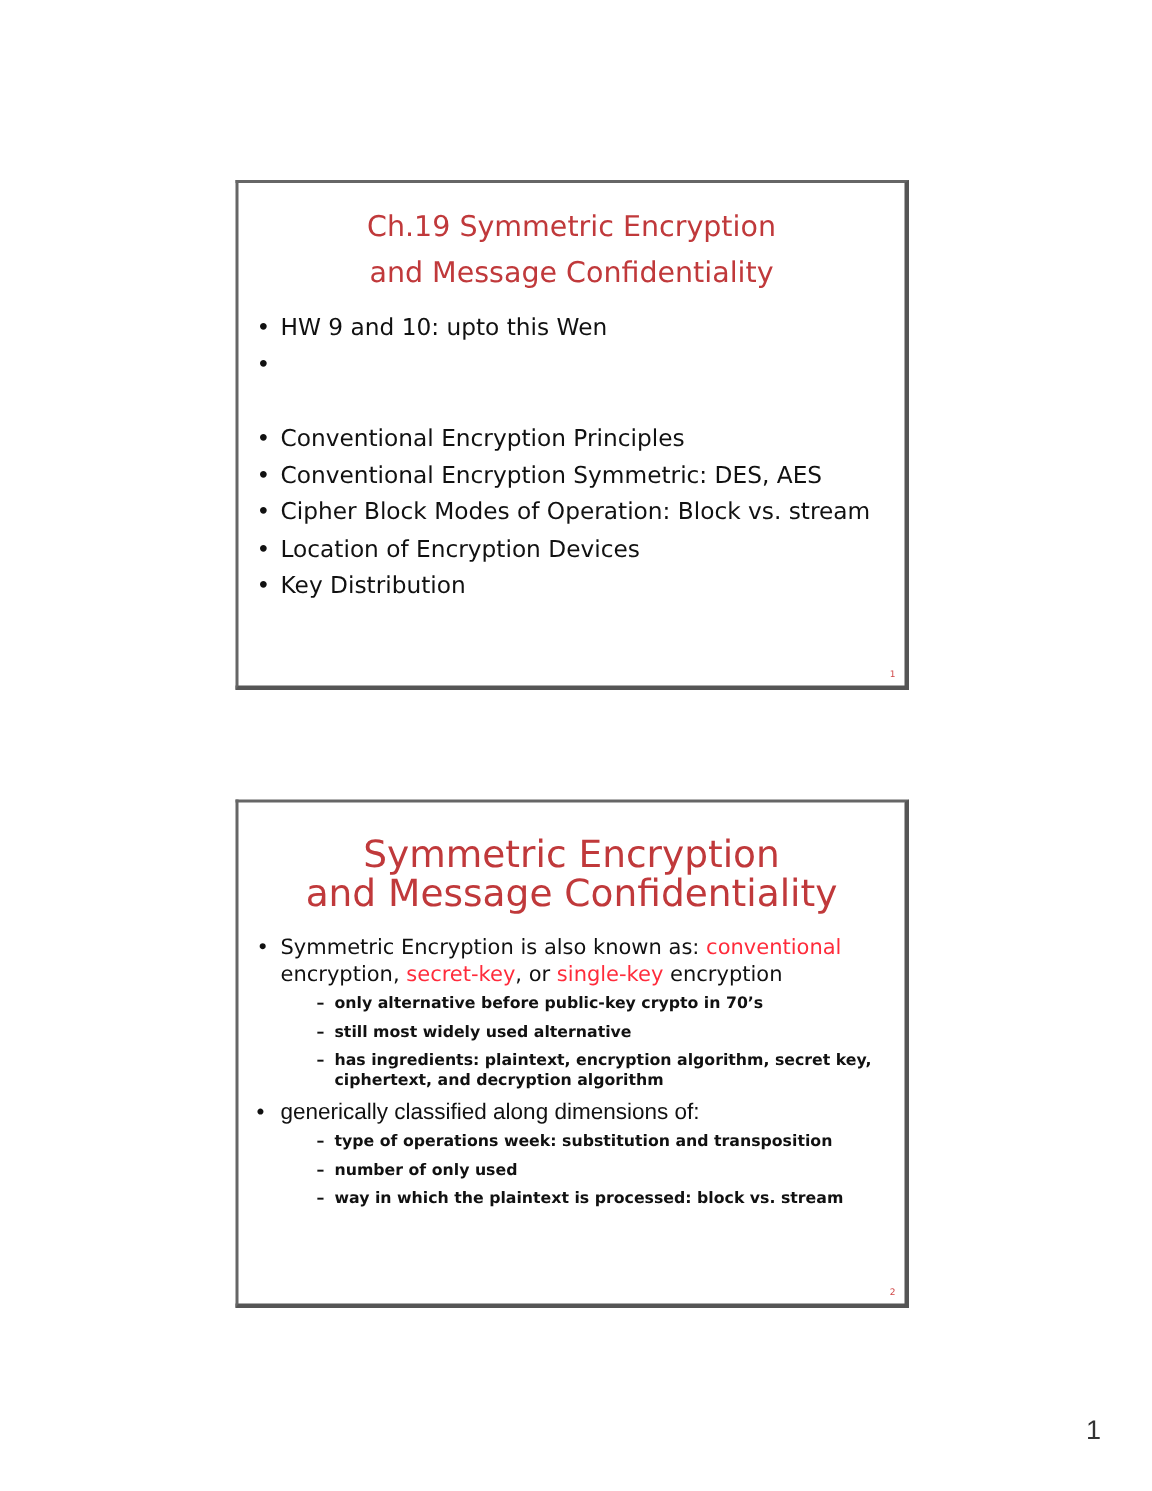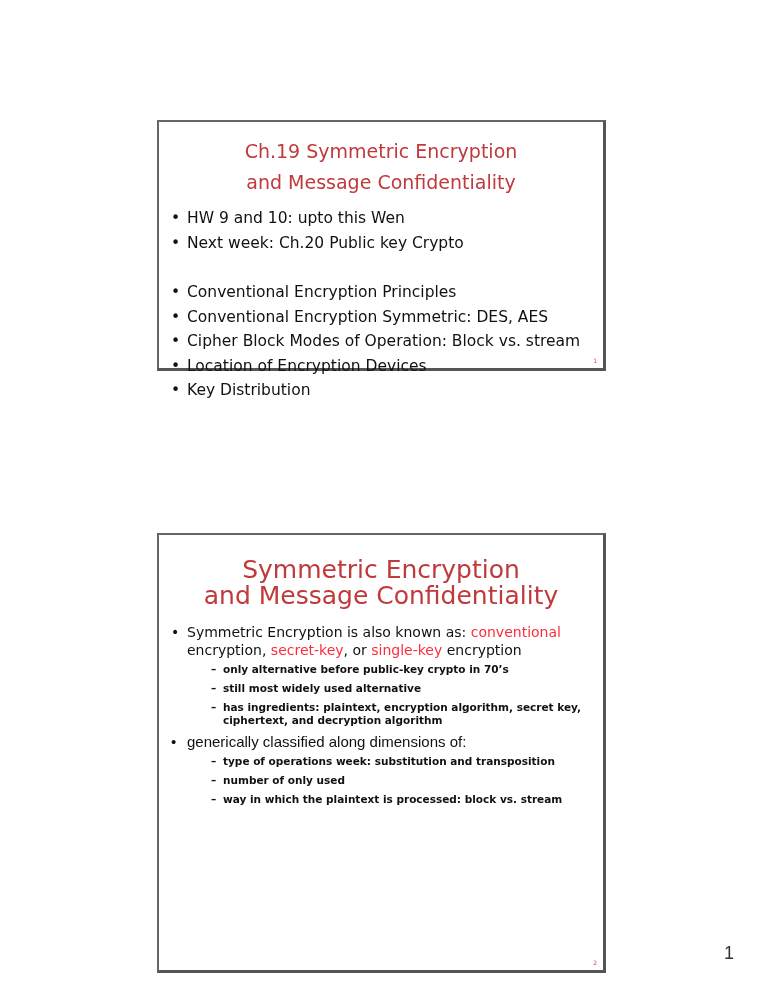--- a/index.html
+++ b/index.html
@@ -2,22 +2,22 @@
 <html><head>
   <meta charset="utf-8">
   <style>
     html, body { margin: 0; padding: 0; background: #ffffff; }
     body { width: 768px; height: 994px; position: relative; overflow: hidden;
            font-family: "DejaVu Sans", sans-serif; color: #111; }
     .slide { position: absolute; left: 157px; width: 449px; background: #fff;
              border-top: 2px solid #666; border-left: 2px solid #666;
              border-right: 3px solid #555; border-bottom: 3px solid #555;
              box-sizing: border-box; }
-    #slide1 { top: 120px; height: 251px; }
-    #slide2 { top: 533px; height: 440px; text-decoration: underline; }
+    #slide1 { top: 120px; height: 340px; }
+    #slide2 { top: 533px; height: 339px; text-decoration: underline; }
     .title { color: #c0393b; text-align: center; font-family: "DejaVu Sans", sans-serif; }
     #slide1 .title { position: absolute; left: 0; right: 0; top: 14px; font-size: 19px; line-height: 31px; }
     #slide2 .title { position: absolute; left: 0; right: 0; top: 22px; font-size: 25px; line-height: 26px; }
     .bullets { position: absolute; left: 8px; right: 4px; margin: 0; padding: 0; list-style: none; }
     .bullet { position: relative; padding-left: 20px; font-size: 15.5px; line-height: 24.5px; white-space: nowrap; }
     .bullet .dot { position: absolute; left: 4px; top: 0; }
     #s1-group1 { top: 84px; }
     #s1-group2 { top: 158px; }
     #s2-body { position: absolute; left: 8px; right: 4px; top: 88px; }
     .main-bullet { position: relative; padding-left: 20px; font-size: 14px; line-height: 18px; }
@@ -34,21 +34,21 @@
 </head>
 <body>
 
 <div id="slide1" class="slide">
   <div class="title">
     <div>Ch.19 Symmetric Encryption</div>
     <div>and Message Confidentiality</div>
   </div>
   <ul id="s1-group1" class="bullets">
     <li class="bullet"><span class="dot">•</span><span>HW 9 and 10: upto this Wen</span></li>
-    <li class="bullet"><span class="dot">•</span><span>Next week: Ch.20 Public key Crypto</span></li>
+    <li class="bullet"><span class="dot">•</span></li>
   </ul>
   <ul id="s1-group2" class="bullets">
     <li class="bullet"><span class="dot">•</span><span>Conventional Encryption Principles</span></li>
     <li class="bullet"><span class="dot">•</span><span>Conventional Encryption Symmetric: DES, AES</span></li>
     <li class="bullet"><span class="dot">•</span><span>Cipher Block Modes of Operation: Block vs. stream</span></li>
     <li class="bullet"><span class="dot">•</span><span>Location of Encryption Devices</span></li>
     <li class="bullet"><span class="dot">•</span><span>Key Distribution</span></li>
   </ul>
   <div class="page-num">1</div>
 </div>

